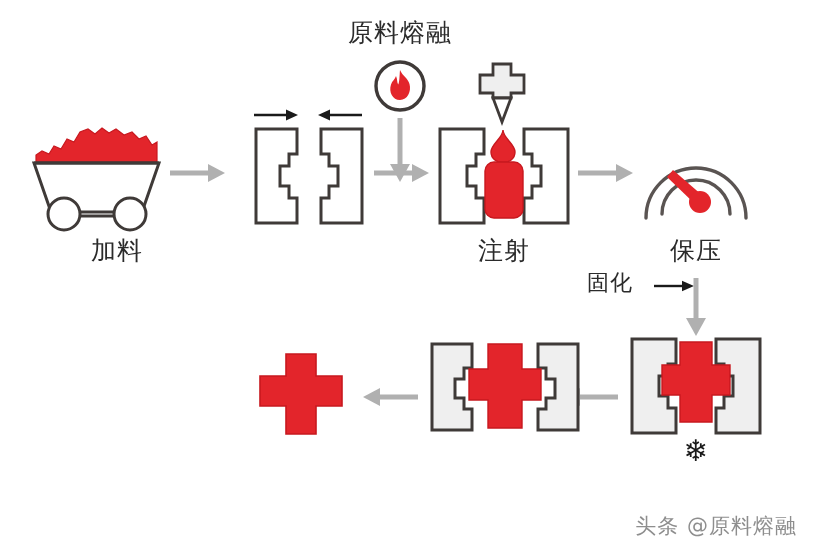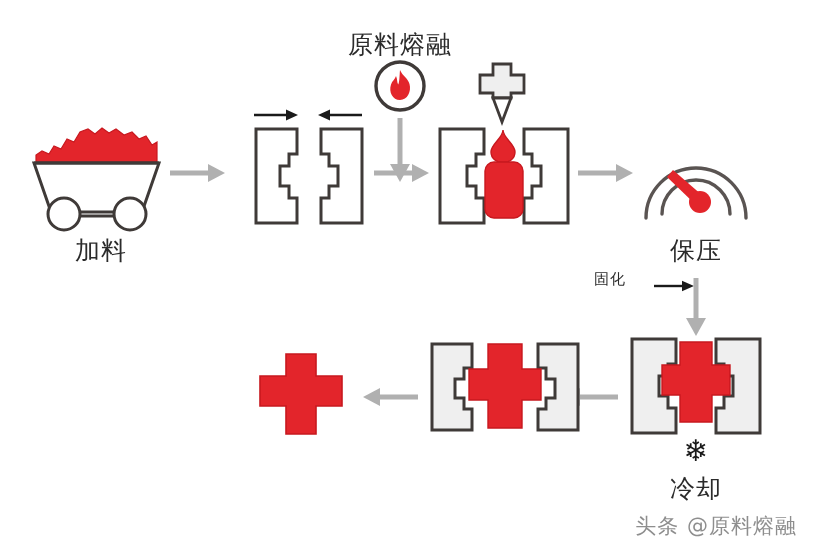--- a/index.html
+++ b/index.html
@@ -28,21 +28,21 @@
     position: absolute;
     text-align: center;
     font-size: 25px;
     line-height: 1;
     color: #2b2b2b;
     letter-spacing: 1px;
     white-space: nowrap;
     font-family: "DejaVu Sans", "Liberation Sans", sans-serif;
   }
   .label.small {
-    font-size: 15px;
+    font-size: 22px;
   }
   .watermark {
     position: absolute;
     right: 18px;
     bottom: 8px;
     font-size: 21px;
     color: #8e8e8e;
     letter-spacing: 1px;
     white-space: nowrap;
   }
@@ -54,21 +54,21 @@
     text-align: center;
     width: 60px;
   }
   svg { display: block; overflow: visible; }
 </style>
 </head>
 <body>
 
 <div id="diagram">
 
-  <div class="label" style="left:330px; top:32px; width:140px;">原料熔融</div>
+  <div class="label" style="left:330px; top:20px; width:140px;">原料熔融</div>
 
   <div class="node" style="left:372px; top:58px; width:56px; height:56px;">
     <svg width="56" height="56" viewBox="0 0 56 56">
       <circle cx="28" cy="28" r="24" fill="#ffffff" stroke="#3f3a38" stroke-width="3.4"></circle>
       <path d="M28 12
                C 30.5 18, 36 20, 37.5 26
                C 39.5 33.5, 35.5 42, 28 42
                C 20.5 42, 16.5 34, 19 26.5
                C 20.2 22.8, 23 21.5, 24 18
                C 25.6 21.5, 24.8 24.5, 26.2 26.5
@@ -94,21 +94,21 @@
 
       <path d="M14 48 L139 48 L122 97 L31 97 Z" fill="#ffffff" stroke="#3f3a38" stroke-width="3"></path>
       <line x1="14" y1="48" x2="139" y2="48" stroke="#3f3a38" stroke-width="3"></line>
 
       <path d="M45 101 L108 101" fill="none" stroke="#3f3a38" stroke-width="3"></path>
 
       <circle cx="44" cy="99" r="16" fill="#ffffff" stroke="#3f3a38" stroke-width="3"></circle>
       <circle cx="110" cy="99" r="16" fill="#ffffff" stroke="#3f3a38" stroke-width="3"></circle>
     </svg>
   </div>
-  <div class="label" style="left:41px; top:238px; width:120px;">加料</div>
+  <div class="label" style="left:23px; top:238px; width:120px;text-align:right;">加料</div>
 
   <div class="node" style="left:170px; top:158px; width:62px; height:30px;">
     <svg width="62" height="30" viewBox="0 0 62 30">
       <line x1="0" y1="15" x2="40" y2="15" stroke="#b0b0b0" stroke-width="5"></line>
       <polygon points="55,15 38,6 38,24" fill="#b0b0b0"></polygon>
     </svg>
   </div>
 
   <div class="node" style="left:250px; top:104px; width:116px; height:22px;">
     <svg width="116" height="22" viewBox="0 0 116 22">
@@ -154,20 +154,21 @@
   <div class="node" style="left:434px; top:126px; width:140px; height:100px;">
     <svg width="140" height="100" viewBox="0 0 140 100">
 
       <path d="M6 3 L50 3 L50 28 L42 28 L42 40 L33 40 L33 60 L42 60 L42 72 L50 72 L50 97 L6 97 Z" fill="#ffffff" stroke="#3f3a38" stroke-width="3"></path>
 
       <path d="M134 3 L90 3 L90 28 L98 28 L98 40 L107 40 L107 60 L98 60 L98 72 L90 72 L90 97 L134 97 Z" fill="#ffffff" stroke="#3f3a38" stroke-width="3"></path>
 
       <rect x="51" y="36" width="38" height="56" rx="9" ry="9" fill="#e3252b" stroke="#c8181f" stroke-width="1.4"></rect>
     </svg>
   </div>
+  <div class="label" style="left:444px; top:238px; width:120px;">注射</div>
 
   <div class="node" style="left:578px; top:158px; width:62px; height:30px;">
     <svg width="62" height="30" viewBox="0 0 62 30">
       <line x1="0" y1="15" x2="40" y2="15" stroke="#b0b0b0" stroke-width="5"></line>
       <polygon points="55,15 38,6 38,24" fill="#b0b0b0"></polygon>
     </svg>
   </div>
 
   <div class="node" style="left:634px; top:126px; width:124px; height:106px;">
     <svg width="124" height="106" viewBox="0 0 124 106">
@@ -199,21 +200,20 @@
 
   <div class="node" style="left:626px; top:336px; width:140px; height:100px;">
     <svg width="140" height="100" viewBox="0 0 140 100">
       <path d="M6 3 L50 3 L50 28 L42 28 L42 40 L33 40 L33 60 L42 60 L42 72 L50 72 L50 97 L6 97 Z" fill="#efefef" stroke="#3f3a38" stroke-width="3"></path>
       <path d="M134 3 L90 3 L90 28 L98 28 L98 40 L107 40 L107 60 L98 60 L98 72 L90 72 L90 97 L134 97 Z" fill="#efefef" stroke="#3f3a38" stroke-width="3"></path>
 
       <path d="M54 6 L86 6 L86 29 L104 29 L104 59 L86 59 L86 86 L54 86 L54 59 L36 59 L36 29 L54 29 Z" fill="#e3252b" stroke="#c8181f" stroke-width="1.4"></path>
     </svg>
   </div>
   <div class="snow" style="left:666px; top:436px;">❄</div>
-  <div class="label" style="left:636px; top:476px; width:120px;">冷却</div>
 
   <div class="node" style="left:556px; top:382px; width:62px; height:30px;">
     <svg width="62" height="30" viewBox="0 0 62 30">
       <line x1="62" y1="15" x2="22" y2="15" stroke="#b0b0b0" stroke-width="5"></line>
       <polygon points="7,15 24,6 24,24" fill="#b0b0b0"></polygon>
     </svg>
   </div>
 
   <div class="node" style="left:430px; top:336px; width:150px; height:100px;">
     <svg width="150" height="100" viewBox="0 0 150 100">

